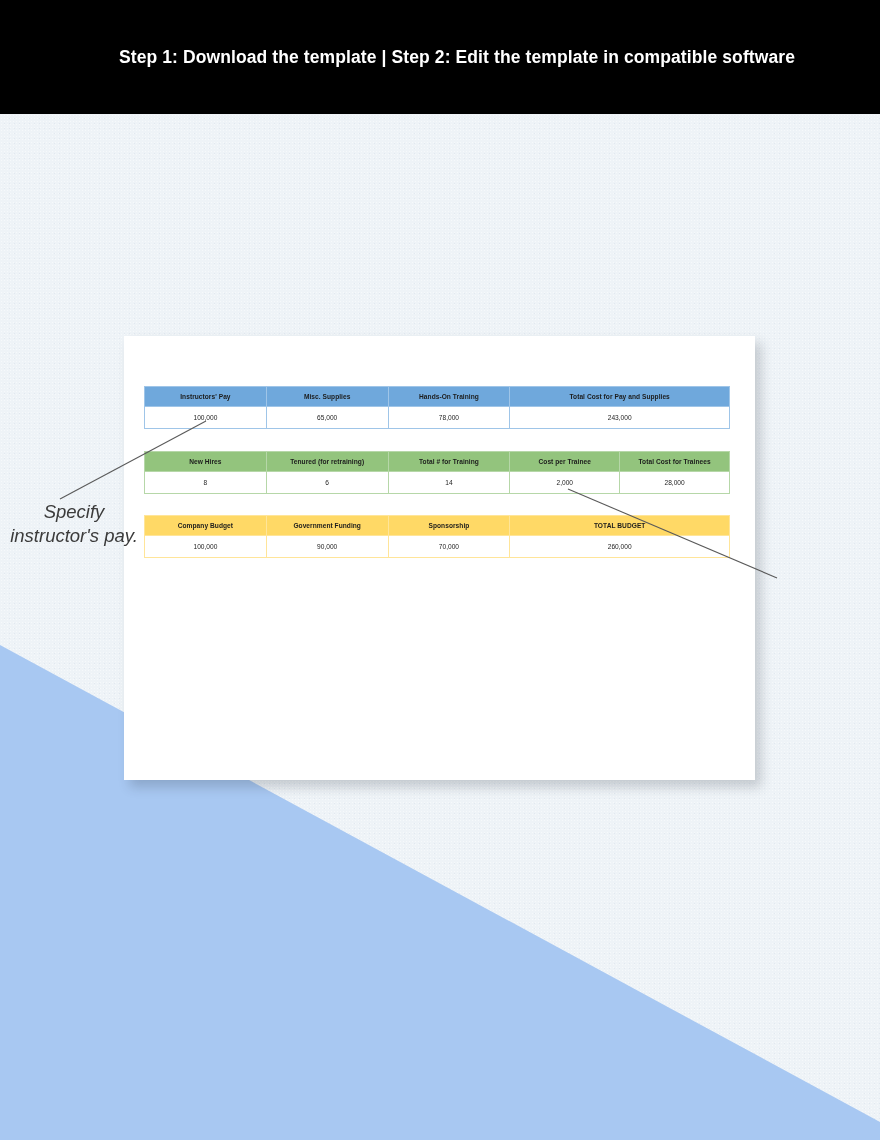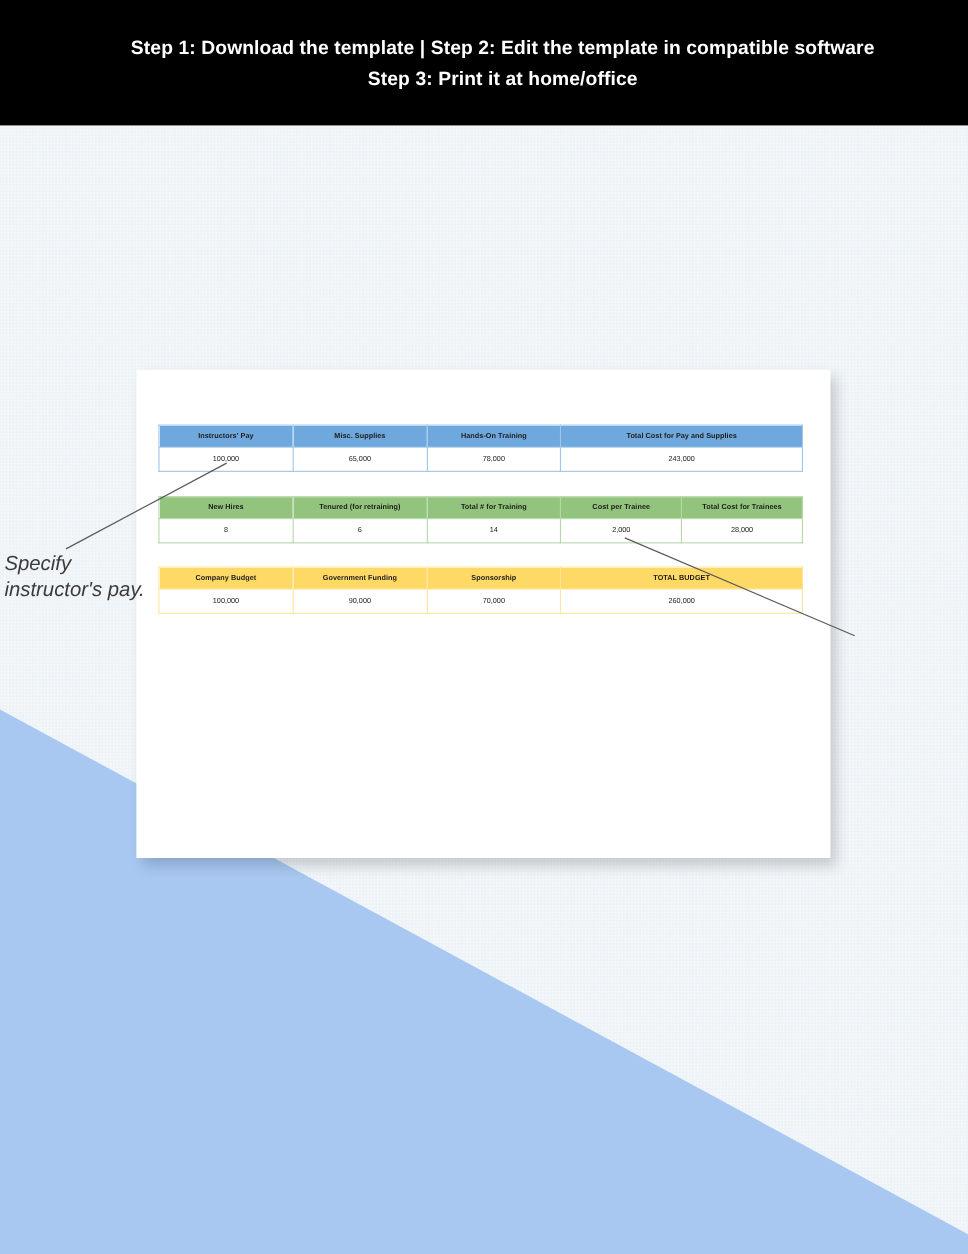--- a/index.html
+++ b/index.html
@@ -127,20 +127,21 @@
     z-index: 30;
     pointer-events: none;
   }
   .callout {
     position: absolute;
     font-family: "Liberation Sans", sans-serif;
     font-style: italic;
     font-size: 18.5px;
     line-height: 1.32;
     color: #3b3b3b;
+    text-align: center;
     pointer-events: auto;
   }
   #callout-left {
     left: 4px;
     top: 500px;
     width: 140px;
   }
   #callout-right {
     left: 700px;
     top: 576px;
@@ -152,21 +153,20 @@
 
 <div id="stage">
   <div id="stage-noise"></div>
   <svg id="corner-triangle" viewBox="0 0 880 1140" preserveAspectRatio="none">
     <polygon points="0,645 880,1122 880,1140 0,1140" fill="#a8c8f2"></polygon>
   </svg>
 </div>
 
 <div id="banner">
   <div class="banner-line">Step 1: Download the template | Step 2: Edit the template in compatible software</div>
-  <div class="banner-line">Step 3: Print it at home/office</div>
 </div>
 
 <div id="doc-card">
 
   <table class="budget-table" id="table-pay">
     <colgroup>
         <col style="width: 20.8191%;">
         <col style="width: 20.8191%;">
         <col style="width: 20.8191%;">
         <col style="width: 37.5427%;">

